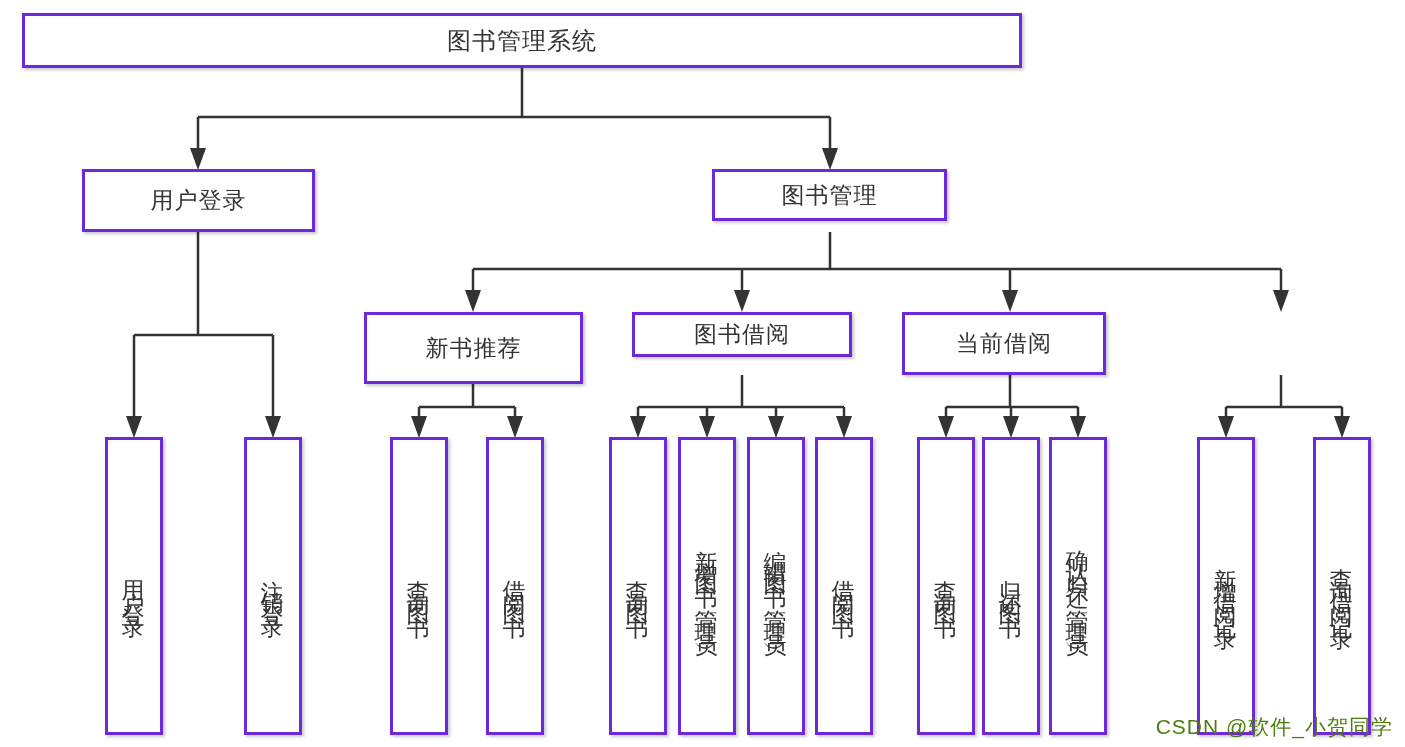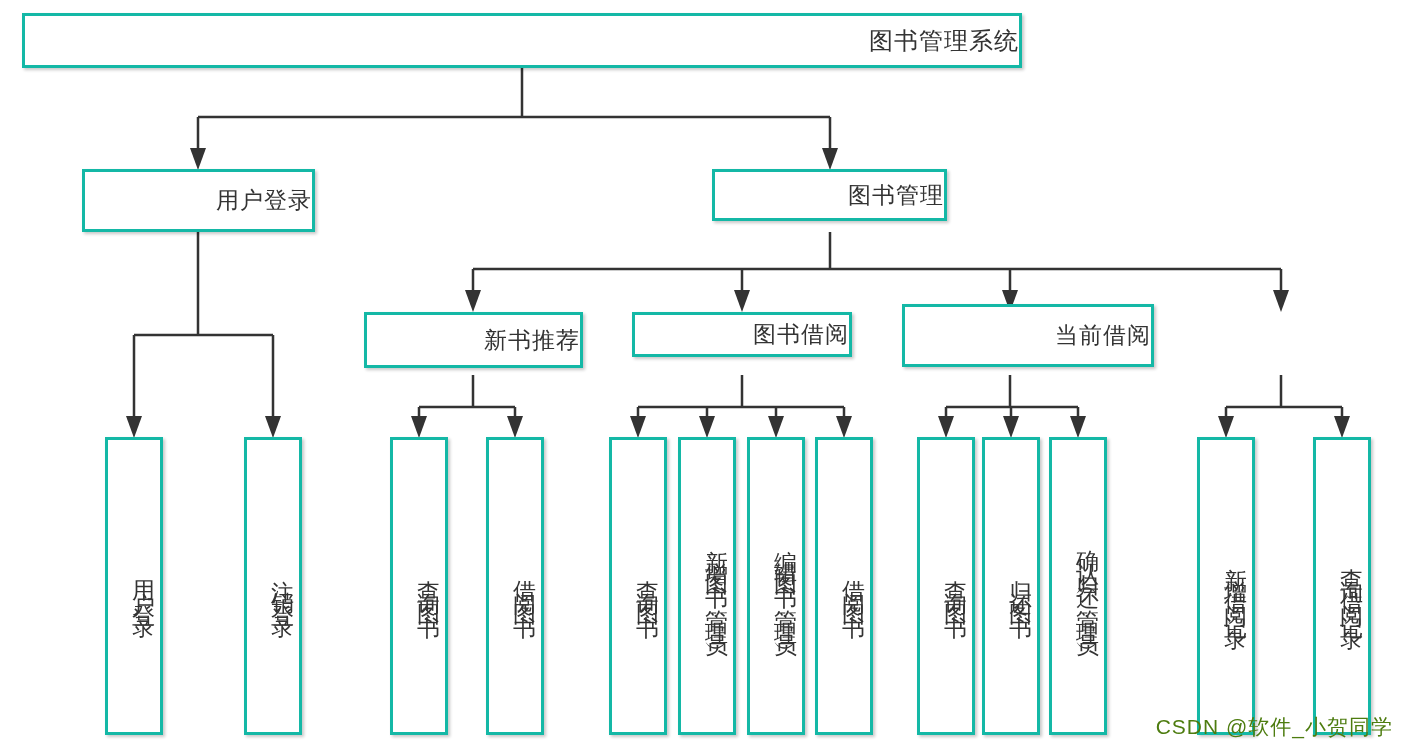--- a/index.html
+++ b/index.html
@@ -13,25 +13,25 @@
   }
   .wires {
     position: absolute;
     left: 0; top: 0;
     width: 1405px; height: 747px;
   }
   .box {
     position: absolute;
     box-sizing: border-box;
     background: #ffffff;
-    border: 3px solid #14b8a6;
+    border: 3px solid #6d28d9;
     color: #333333;
     display: flex;
     align-items: center;
-    justify-content: flex-end;
+    justify-content: center;
     box-shadow: 2px 2px 3px rgba(0,0,0,0.22);
   }
   .hlabel { font-size: 23px; letter-spacing: 1px; white-space: nowrap; }
   .root .hlabel { font-size: 24px; }
   .leaf { width: 58px; top: 437px; height: 298px; }
   .vtext {
     writing-mode: vertical-lr;
     text-orientation: mixed;
     font-size: 23px;
     letter-spacing: 12px;
@@ -91,27 +91,27 @@
     <span class="hlabel">图书管理系统</span>
   </div>
 
   <div class="box" style="left:82px;top:169px;width:233px;height:63px">
     <span class="hlabel">用户登录</span>
   </div>
   <div class="box" style="left:712px;top:169px;width:235px;height:52px">
     <span class="hlabel">图书管理</span>
   </div>
 
-  <div class="box" style="left:364px;top:312px;width:219px;height:56px">
+  <div class="box" style="left:364px;top:312px;width:219px;height:72px">
     <span class="hlabel">新书推荐</span>
   </div>
   <div class="box" style="left:632px;top:312px;width:220px;height:45px">
     <span class="hlabel">图书借阅</span>
   </div>
-  <div class="box" style="left:902px;top:304px;width:252px;height:63px">
+  <div class="box" style="left:902px;top:312px;width:204px;height:63px">
     <span class="hlabel">当前借阅</span>
   </div>
 
   <div class="box leaf" style="left:105px">
     <span class="vtext">用户登录</span>
   </div>
   <div class="box leaf" style="left:244px">
     <span class="vtext">注销登录</span>
   </div>
 

